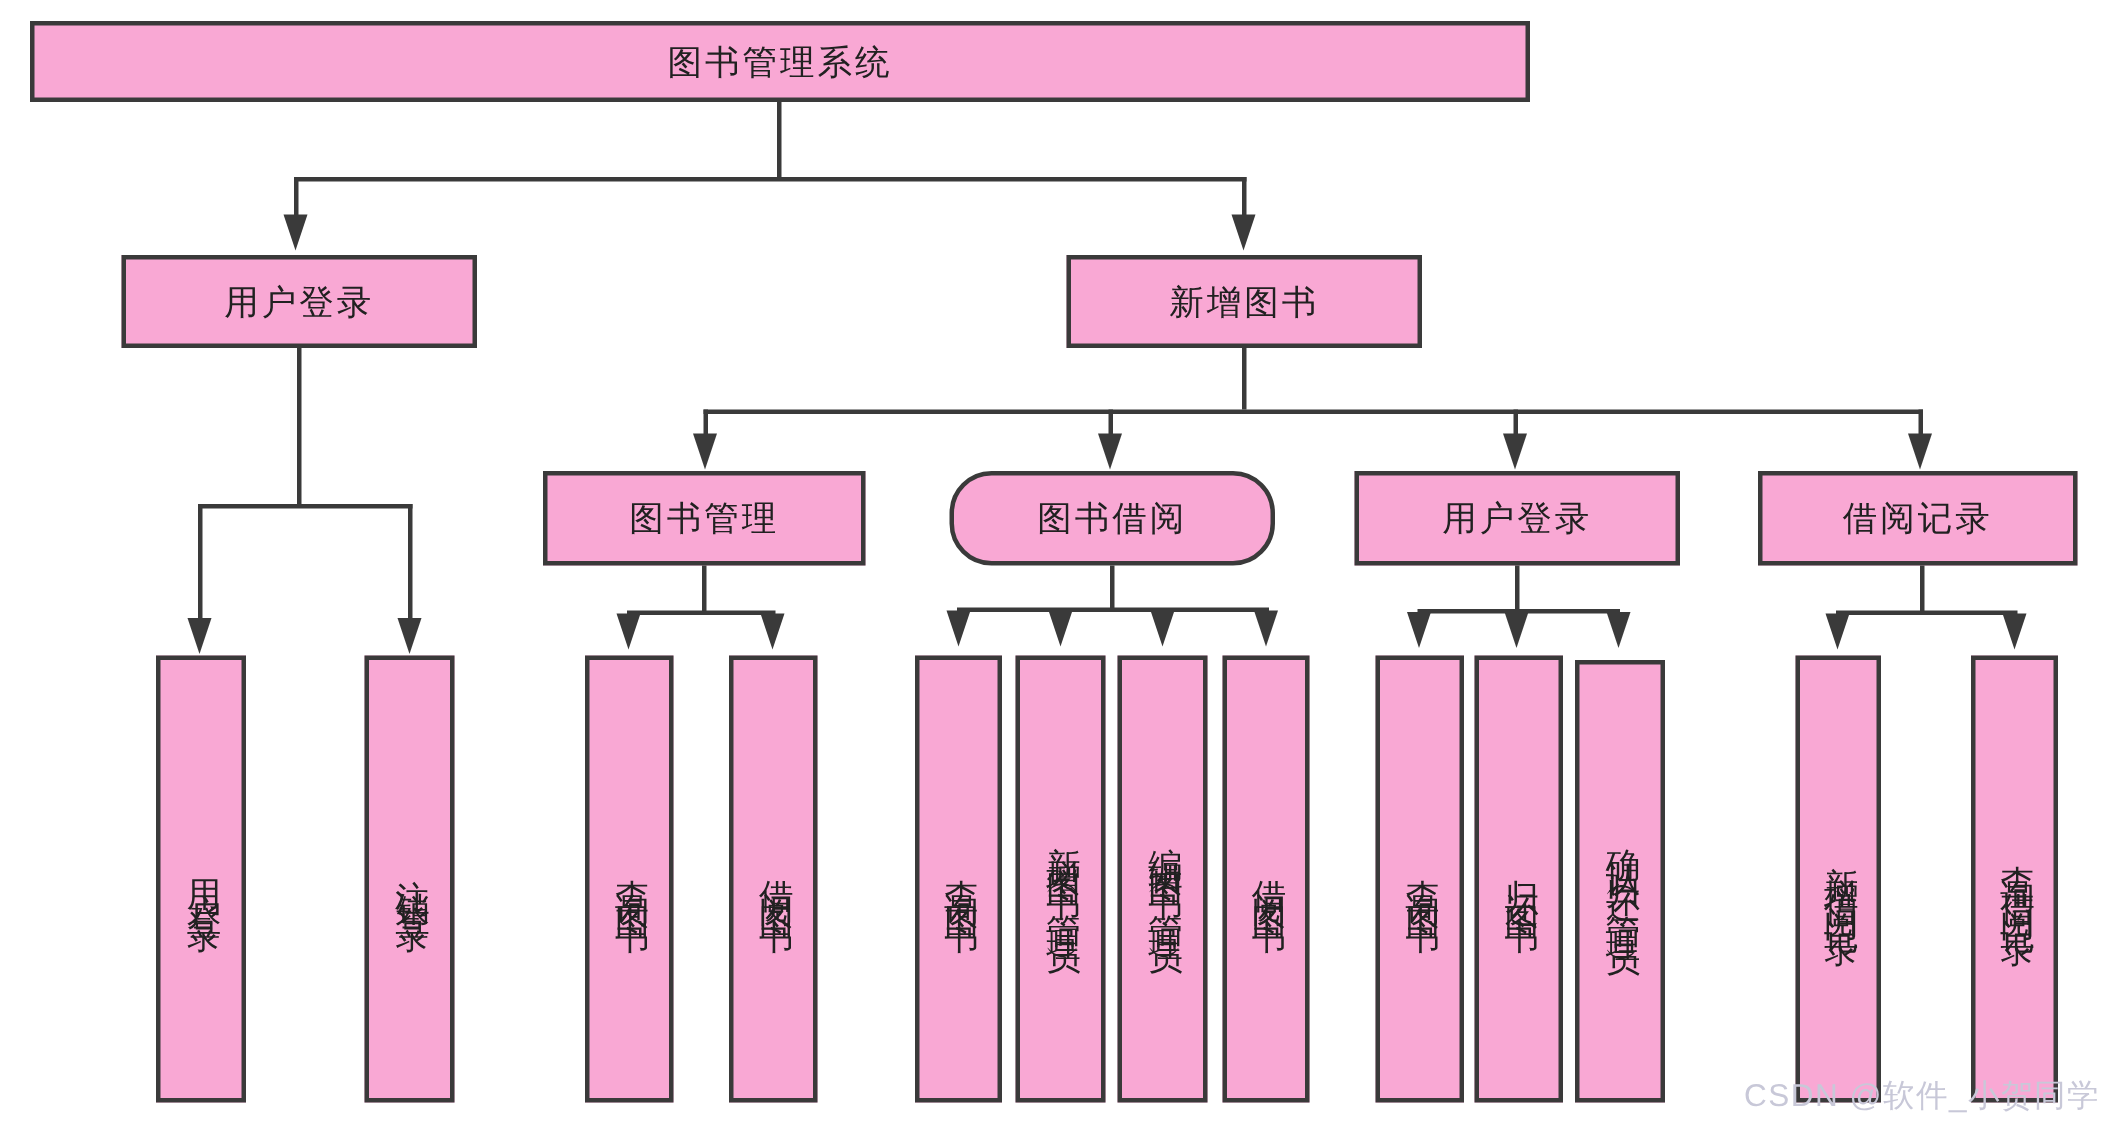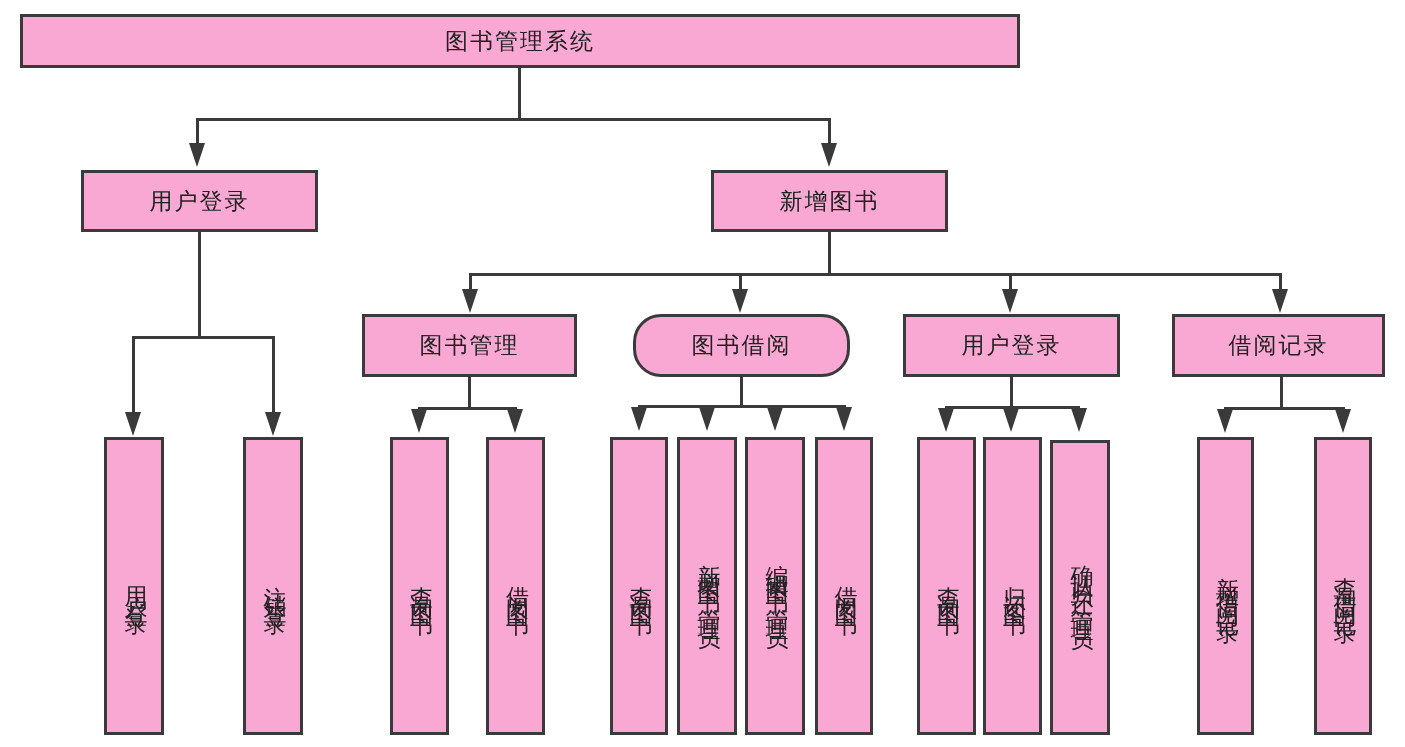--- a/index.html
+++ b/index.html
@@ -166,14 +166,15 @@
     <span class="vtext">确认归还（管理员）</span>
   </div>
 
   <div class="box leaf" style="left:1197px; top:437px; width:57px; height:298px;">
     <span class="vtext">新增借阅记录</span>
   </div>
   <div class="box leaf" style="left:1314px; top:437px; width:58px; height:298px;">
     <span class="vtext">查询借阅记录</span>
   </div>
 
+  <div class="watermark">CSDN @软件_小贺同学</div>
 
 </div>
 
 </body></html>

